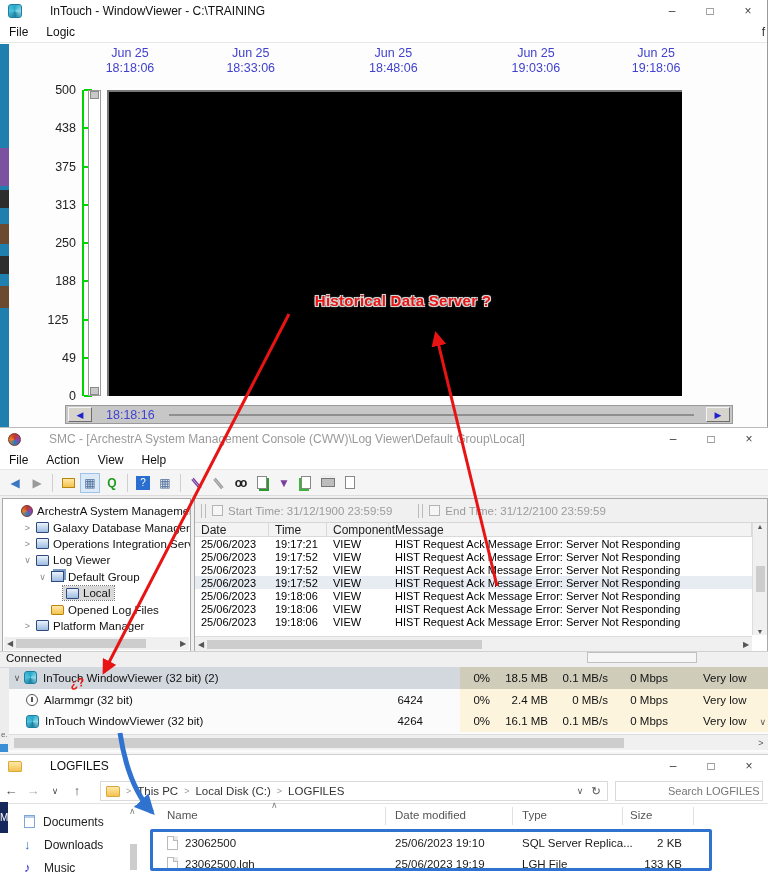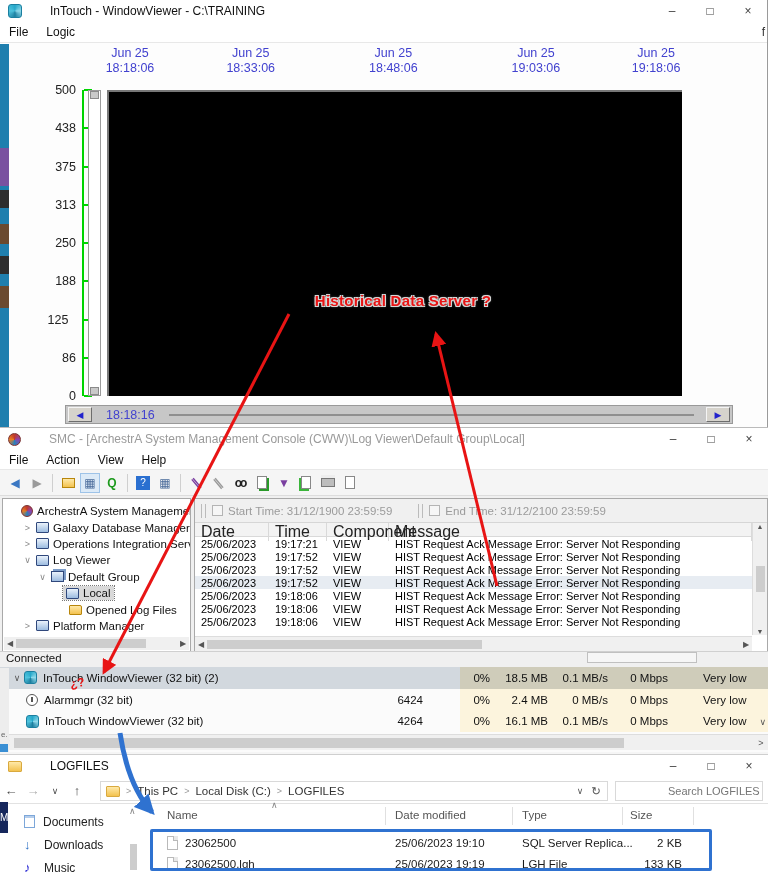--- a/index.html
+++ b/index.html
@@ -86,21 +86,21 @@
 
   #smc-log { position:absolute; left:194px; top:2px; right:0; bottom:0; background:#fff;
     border:1px solid #a9a9a9; }
   #log-filterbar { position:absolute; left:0; right:0; top:0; height:24px; background:#f0f0f0;
     border-bottom:1px solid #d6d6d6; display:flex; align-items:center; font-size:11.5px;
     color:#9b9b9b; }
   .grip { width:5px; height:14px; border-left:1px solid #bbb; border-right:1px solid #bbb; margin:0 6px; }
   .cb { width:11px; height:11px; border:1px solid #b4b4b4; background:#f6f6f6; margin-right:5px; flex:none; }
   #log-header { position:absolute; left:0; right:15px; top:24px; height:14px; background:#f3f3f3;
     border-bottom:1px solid #d9d9d9; display:grid; grid-template-columns:74px 58px 62px 1fr;
-    font-size:16px; color:#222; align-items:center; }
+    font-size:12px; color:#222; align-items:center; }
   #log-header > div { border-right:1px solid #d9d9d9; padding-left:6px; height:100%; display:flex; align-items:center; }
   #log-rows { position:absolute; left:0; right:15px; top:38px; height:91px; overflow:hidden; }
   .lrow { display:grid; grid-template-columns:74px 58px 62px 1fr; height:13px;
     font-size:11px; color:#000; align-items:center; }
   .lrow > div { padding-left:6px; white-space:nowrap; overflow:hidden; }
   .lrow.sel { background:var(--sel_row); }
   #log-vscroll { position:absolute; right:0; top:24px; width:15px; bottom:16px; background:#f0f0f0;
     display:flex; flex-direction:column; align-items:center; justify-content:space-between;
     font-size:7px; color:#555; border-left:1px solid #ddd; }
   #log-hscroll { position:absolute; left:0; right:15px; bottom:0; height:15px; background:#f0f0f0;
@@ -232,21 +232,21 @@
             <div class="ylabel" style="top:calc(25% - 7px);">375</div>
             <div class="ytick" style="top:calc(25% - 1px);"></div>
             <div class="ylabel" style="top:calc(37.5% - 7px);">313</div>
             <div class="ytick" style="top:calc(37.5% - 1px);"></div>
             <div class="ylabel" style="top:calc(50% - 7px);">250</div>
             <div class="ytick" style="top:calc(50% - 1px);"></div>
             <div class="ylabel" style="top:calc(62.5% - 7px);">188</div>
             <div class="ytick" style="top:calc(62.5% - 1px);"></div>
             <div class="ylabel" style="top:calc(75% - 7px);text-align:center;">125</div>
             <div class="ytick" style="top:calc(75% - 1px);"></div>
-            <div class="ylabel" style="top:calc(87.5% - 7px);">86</div>
+            <div class="ylabel" style="top:calc(87.5% - 7px);">49</div>
             <div class="ytick" style="top:calc(87.5% - 1px);"></div>
             <div class="ylabel" style="top:calc(100% - 7px);">0</div>
             <div class="ytick" style="top:calc(100% - 1px);"></div>
           </div>
       </div>
       <div id="vslider" style="left:79px;top:47px;">
         <div class="vthumb" style="top:0;"></div>
         <div class="vthumb" style="bottom:0;"></div>
       </div>
       <div id="trend-plot" style="left:98px;top:47px;"></div>
@@ -342,21 +342,21 @@
                 <span>Default Group</span>
               </span>
             </div>
             <div class="trow" style="padding-left:49px;">
               <span class="texp"></span>
               <span class="trow tsel" style="height:14px;padding:0 3px;">
                 <span class="tic tic-monitor"></span>
                 <span>Local</span>
               </span>
             </div>
-            <div class="trow" style="padding-left:34px;margin-left:18px;">
+            <div class="trow" style="padding-left:34px;">
               <span class="texp"></span>
               <span class="trow" style="height:14px;padding:0 3px;">
                 <span class="tic tic-folder"></span>
                 <span>Opened Log Files</span>
               </span>
             </div>
             <div class="trow" style="padding-left:19px;">
               <span class="texp">&gt;</span>
               <span class="trow" style="height:14px;padding:0 3px;">
                 <span class="tic tic-monitor"></span>

